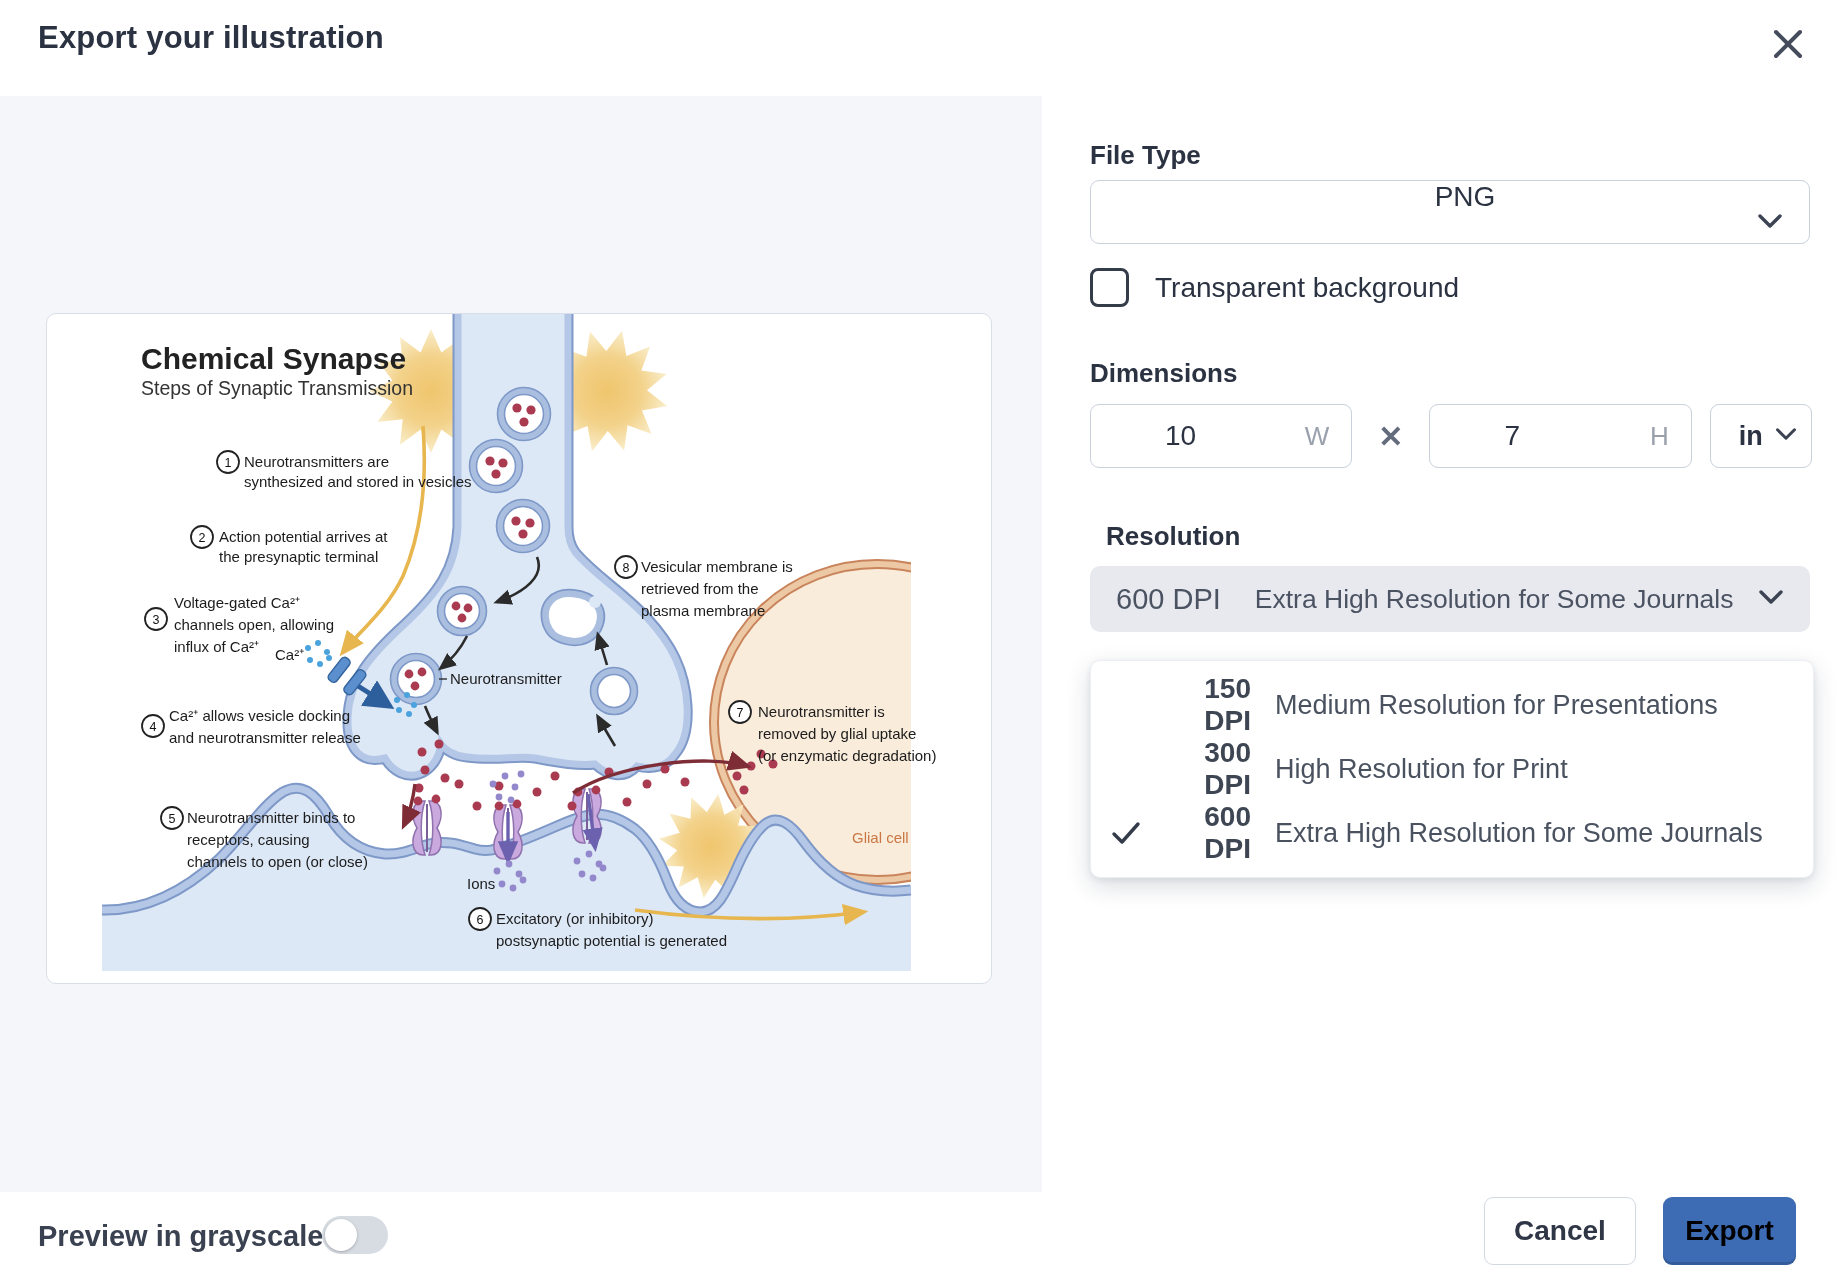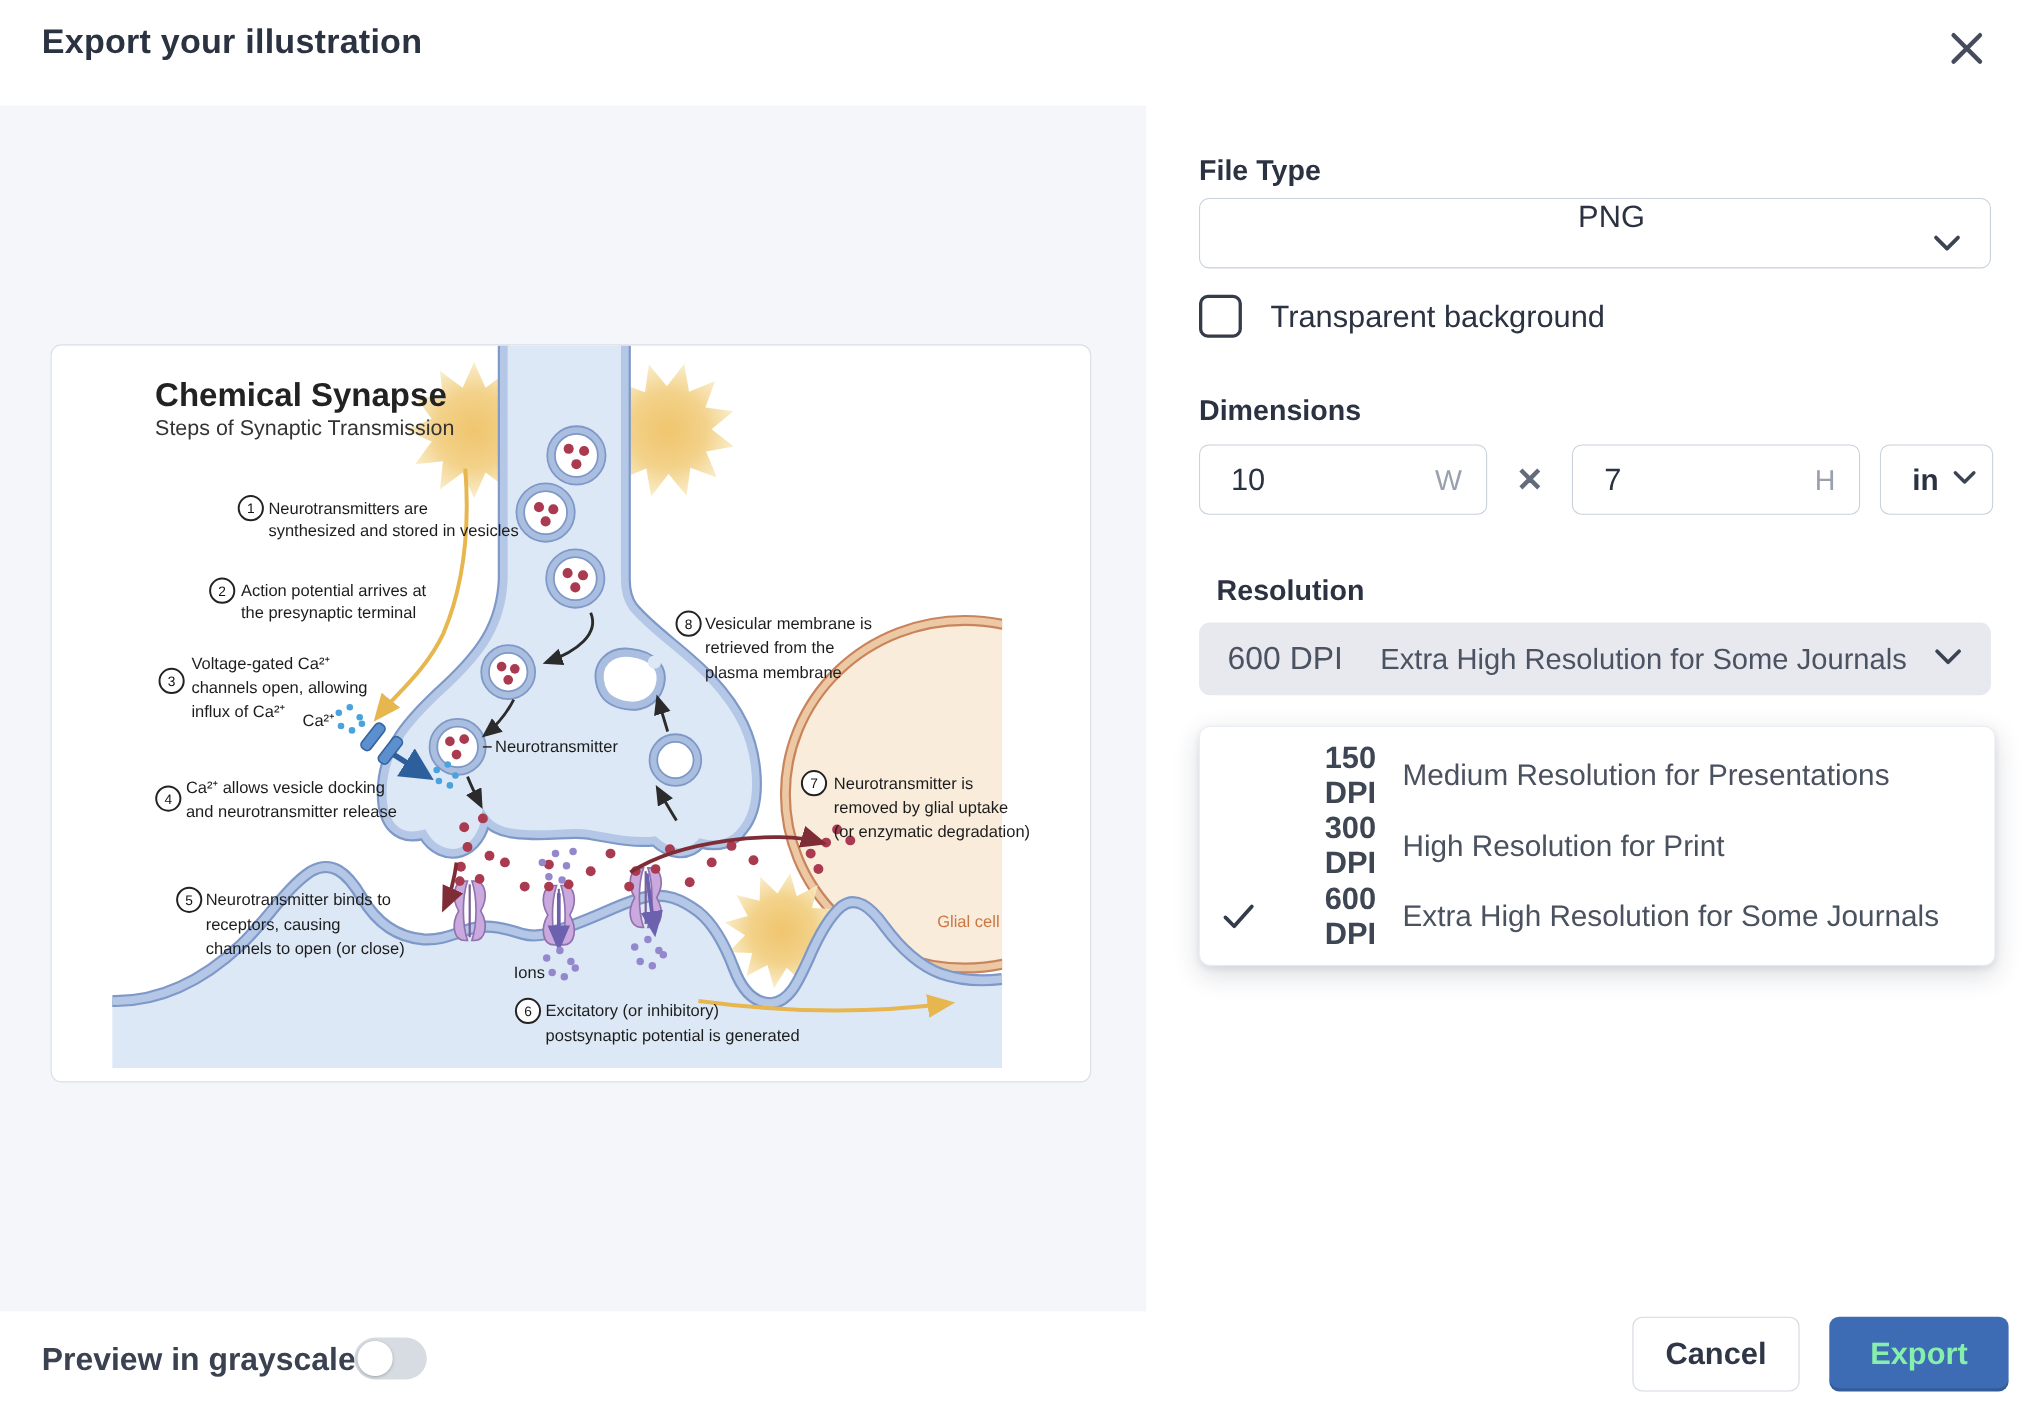--- a/index.html
+++ b/index.html
@@ -23,21 +23,21 @@
   .sel-filetype{top:84px;flex-direction:column;}
   .select .sel-text{font-size:28px;color:#2b3241;margin-left:30px;}
   .chev{margin-left:auto;margin-right:26px;flex:none;}
   .chk-row{position:absolute;left:0;top:172px;display:flex;align-items:center;cursor:pointer;}
   .checkbox{width:33px;height:33px;border:3px solid #343b49;border-radius:8px;background:#fff;flex:none;}
   .chk-label{font-size:28px;color:#2b3241;margin-left:26px;}
 
   .lbl-dims{position:absolute;left:0;top:262px;}
   .dims-row{position:absolute;left:0;top:308px;width:722px;display:flex;align-items:center;}
   .input-box{height:64px;border:1.5px solid #c9d1dc;border-radius:9px;background:#fff;display:flex;align-items:center;box-sizing:border-box;}
-  .ib-w,.ib-h{width:266px;}
+  .ib-w,.ib-h{width:266px;padding-left:46px;}
   .input-box input{border:none;outline:none;font-size:28px;color:#2b3241;width:100%;margin-left:28px;font-family:"Liberation Sans",sans-serif;background:transparent;padding:0;}
   .suffix{font-size:26px;color:#9aa1ad;margin-right:22px;flex:none;}
   .xsep{font-size:30px;font-weight:700;color:#636b7c;margin:0 26px;flex:none;}
   .unit-box{width:104px;margin-left:18px;cursor:pointer;}
   .unit-box .sel-text{font-size:27px;font-weight:600;color:#2b3241;margin-left:28px;}
   .unit-box .chev{margin-right:14px;}
 
   .lbl-res{position:absolute;left:16px;top:425px;}
   .sel-res{top:470px;height:66px;background:#e7e9ee;border:none;border-radius:10px;}
   .res-val{font-size:29px;font-weight:500;color:#4b5363;margin-left:26px;}
@@ -52,21 +52,21 @@
   .mr-val{width:90px;flex:none;text-align:right;font-size:28px;font-weight:600;color:#3e4553;}
   .mr-desc{font-size:27px;color:#4a5260;margin-left:24px;}
 
   
   .ftr{position:absolute;left:0;top:1192px;width:1848px;height:94px;background:#fff;}
   .gs-label{position:absolute;left:38px;top:28px;font-size:29px;font-weight:600;color:#3a4150;}
   .toggle{position:absolute;left:322px;top:24px;width:66px;height:38px;background:#d7dce3;border-radius:19px;cursor:pointer;}
   .knob{position:absolute;left:3px;top:3px;width:32px;height:32px;background:#fff;border-radius:50%;box-shadow:0 1px 3px rgba(0,0,0,.25);}
   .btn{position:absolute;top:5px;height:68px;border-radius:9px;font-size:28px;font-weight:600;display:flex;align-items:center;justify-content:center;cursor:pointer;box-sizing:border-box;font-family:"Liberation Sans",sans-serif;}
   .btn-cancel{left:1484px;width:152px;background:#fff;border:1.5px solid #d3d9e1;color:#2f3646;}
-  .btn-export{left:1663px;width:163px;background:#3d6cb4;color:#86efac;border:none;box-shadow:inset 0 -3px 0 rgba(0,0,0,.14);}
+  .btn-export{left:1663px;width:133px;background:#3d6cb4;color:#000000;border:none;box-shadow:inset 0 -3px 0 rgba(0,0,0,.14);}
 
   
   .il-title{font-size:30px;font-weight:700;fill:#222;}
   .il-sub{font-size:19.5px;fill:#333;}
   .stxt{font-size:15px;fill:#1c1c1c;}
   .snum{font-size:12.5px;fill:#111;}
   .scirc{fill:#fff;stroke:#222;stroke-width:1.8;}
   .glial-lbl{font-size:15px;fill:#cb7743;}
   .neuron-fill{fill:#dde8f6;}
   .band-outer{fill:none;stroke:#7e98c8;stroke-width:11;}

